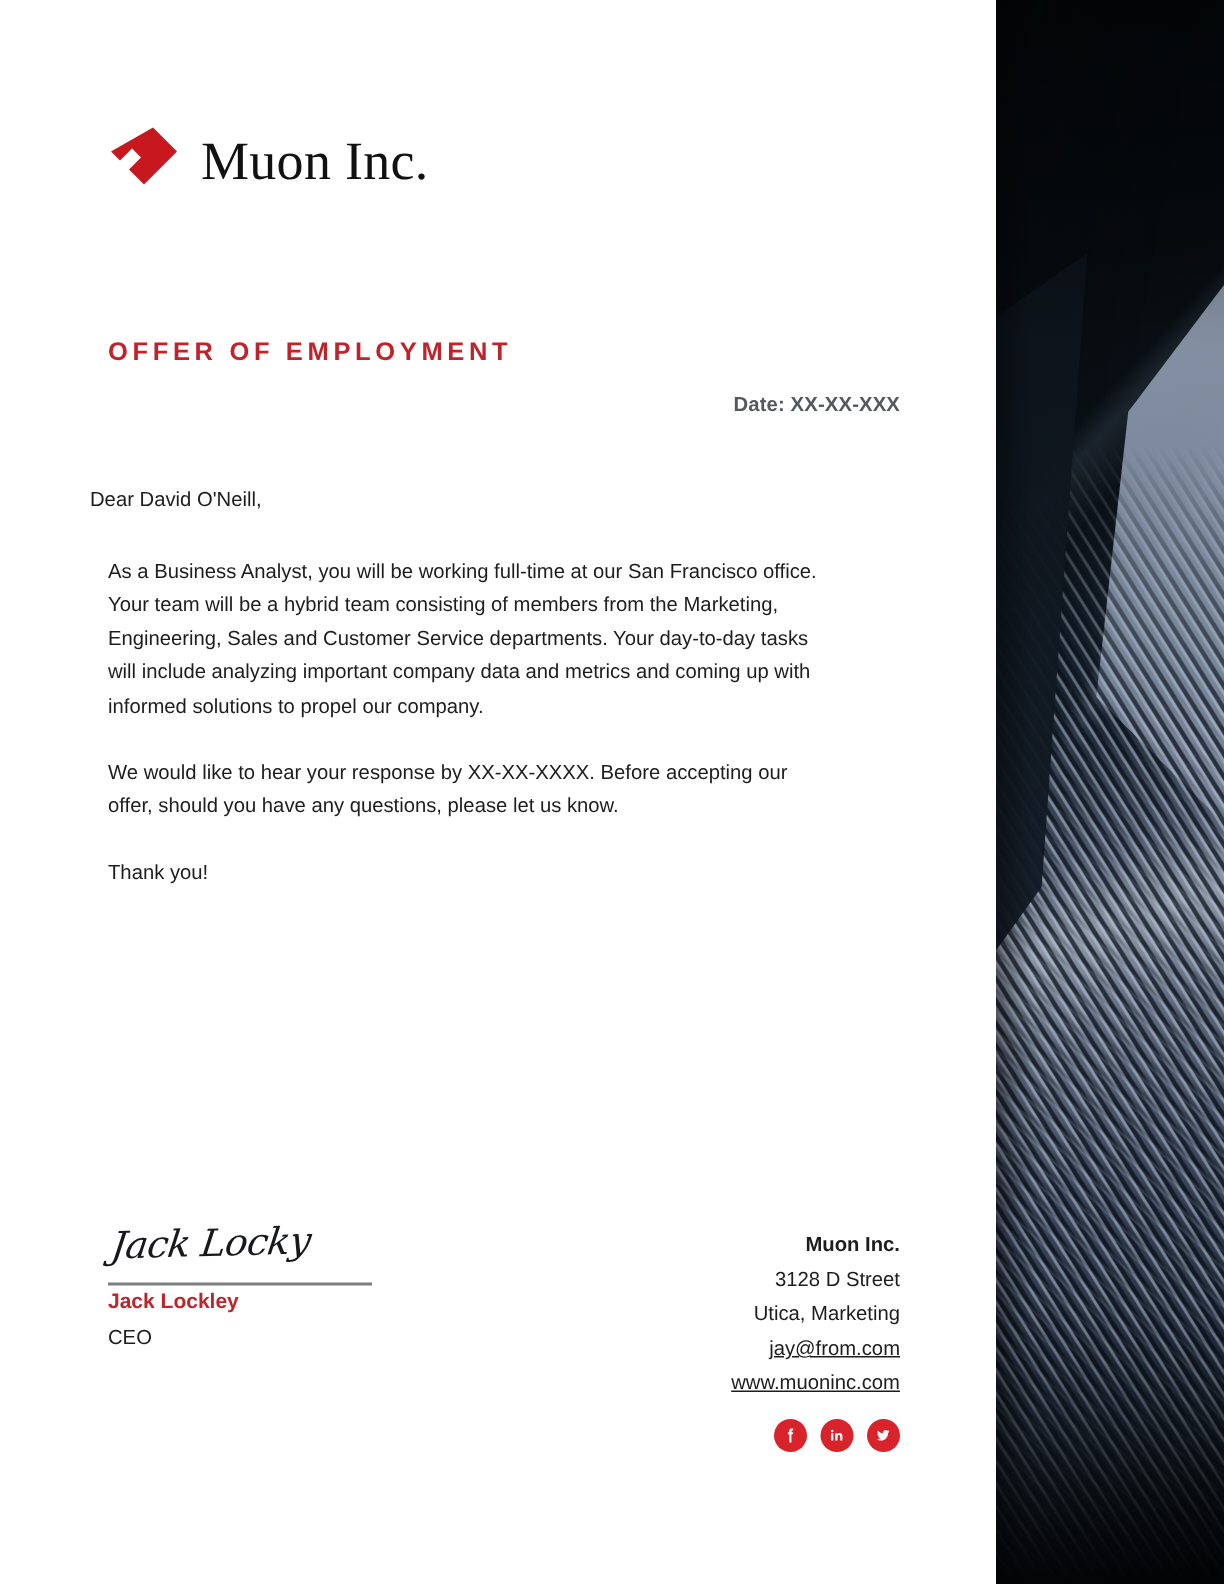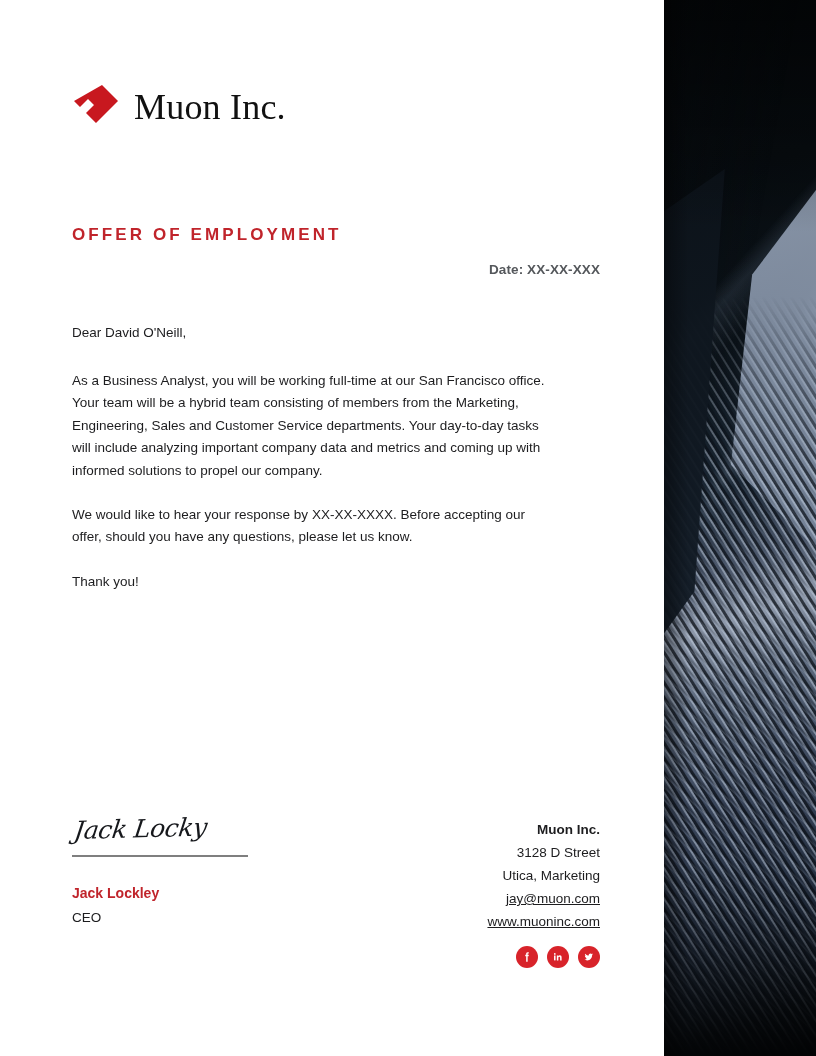--- a/index.html
+++ b/index.html
@@ -156,21 +156,21 @@
     right: 64px;
     top: 262px;
     font-size: 13.5px;
     font-weight: bold;
     color: #55585c;
     letter-spacing: 0.1px;
   }
 
   .salutation {
     position: absolute;
-    left: 72px;
+    left: 60px;
     top: 325px;
     font-size: 13.5px;
     color: #1d1d1f;
   }
 
   .body-copy {
     position: absolute;
     left: 72px;
     top: 370px;
     width: 486px;
@@ -202,21 +202,21 @@
     transform: skewX(-9deg) rotate(-1.5deg);
     transform-origin: left bottom;
     letter-spacing: -0.5px;
   }
   .signature-rule {
     border-top: 2px solid #7f7f7f;
     margin-top: 6px;
     width: 176px;
   }
   .signer-name {
-    margin-top: 28px;
+    margin-top: 2px;
     font-size: 14px;
     font-weight: bold;
     color: #c0242b;
   }
   .signer-title {
     margin-top: 9px;
     font-size: 13.5px;
     color: #1d1d1f;
   }
 
@@ -291,21 +291,21 @@
       <div class="signature-script">Jack Locky</div>
       <div class="signature-rule"></div>
       <div class="signer-name">Jack Lockley</div>
       <div class="signer-title">CEO</div>
     </div>
 
     <div class="contact-block">
       <div class="contact-company">Muon Inc.</div>
       <div>3128 D Street</div>
       <div>Utica, Marketing</div>
-      <div class="contact-link">jay@muon.com</div>
+      <div class="contact-link">jay@from.com</div>
       <div class="contact-link">www.muoninc.com</div>
     </div>
 
     <div class="social-row">
       <span class="social-icon">
         <svg viewBox="0 0 24 24" width="14" height="14" aria-hidden="true">
           <path fill="#ffffff" d="M15.1 8.3h-2.0V7.0c0-.6.4-.8.7-.8h1.3V4.0h-1.9c-2.1 0-2.6 1.6-2.6 2.6v1.7H9.0v2.4h1.6V20h2.5v-9.3h1.7l.3-2.4z"></path>
         </svg>
       </span>
       <span class="social-icon">

